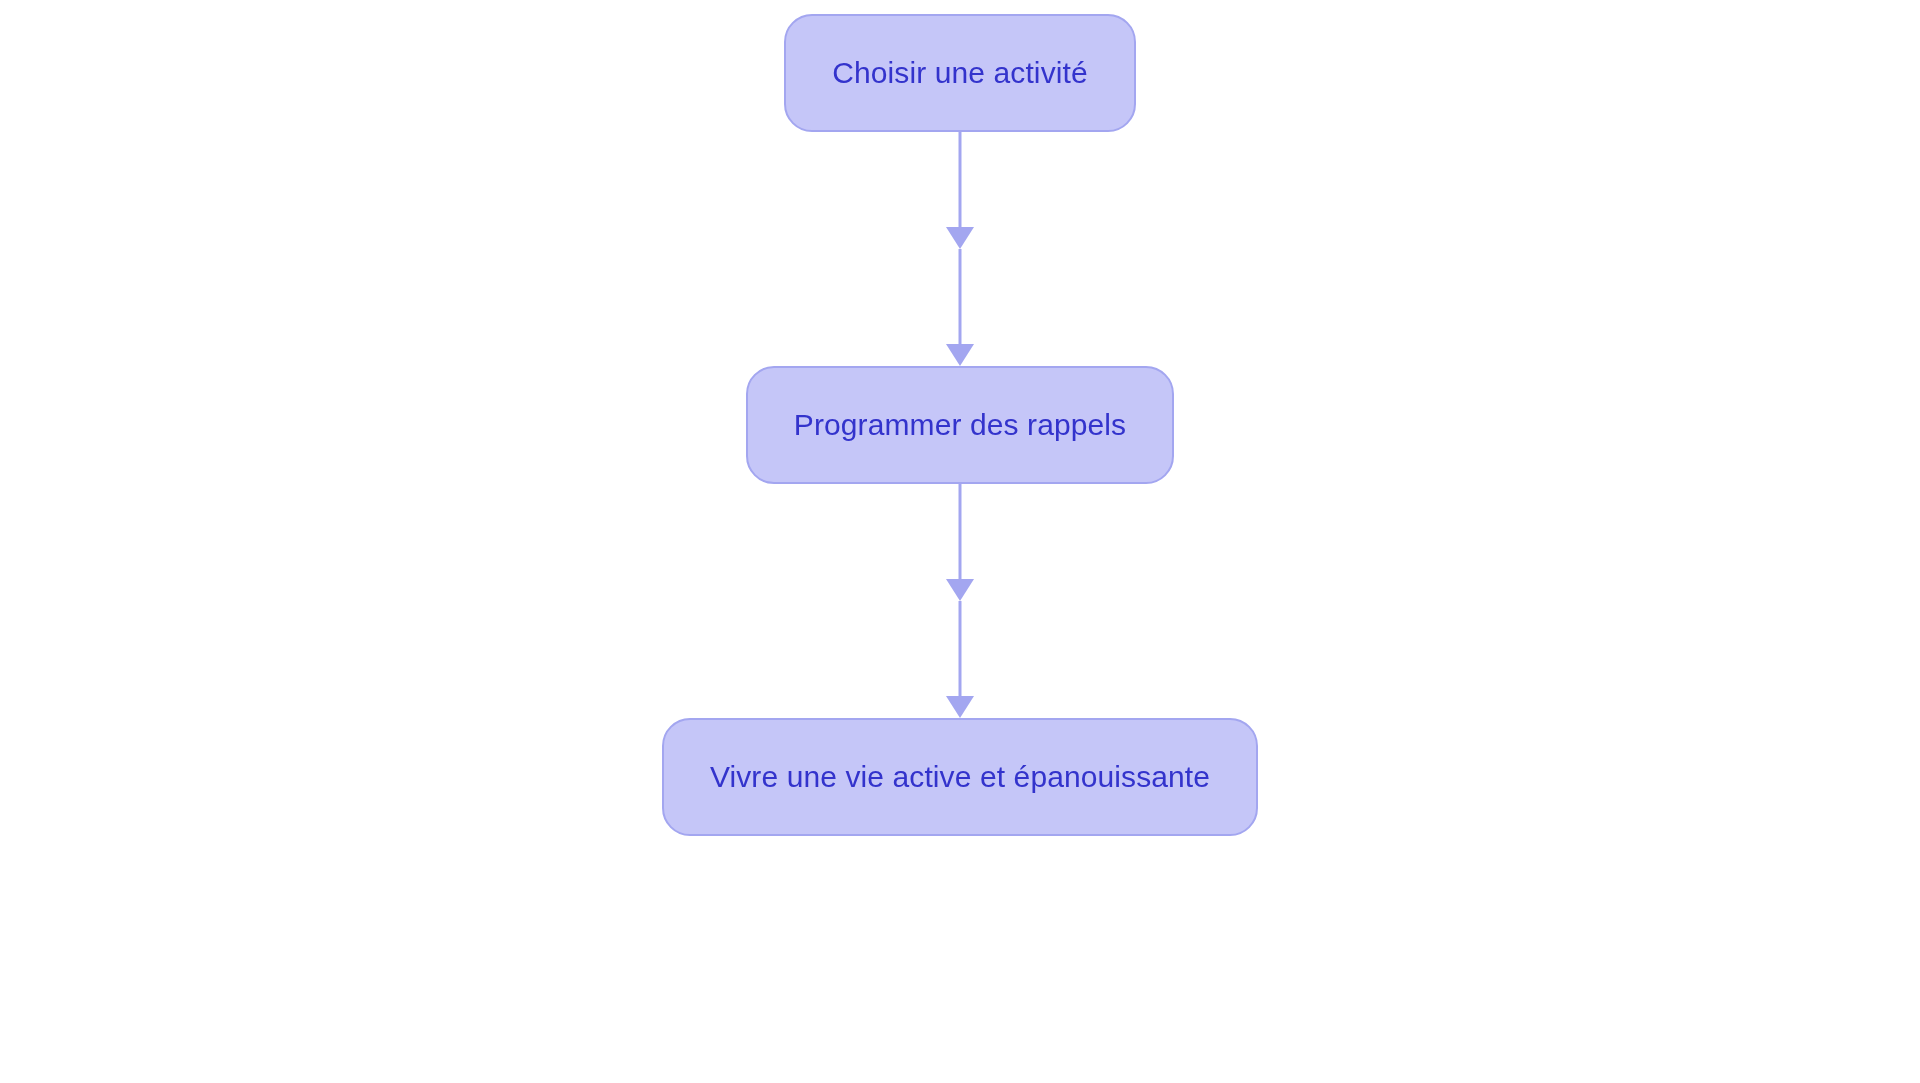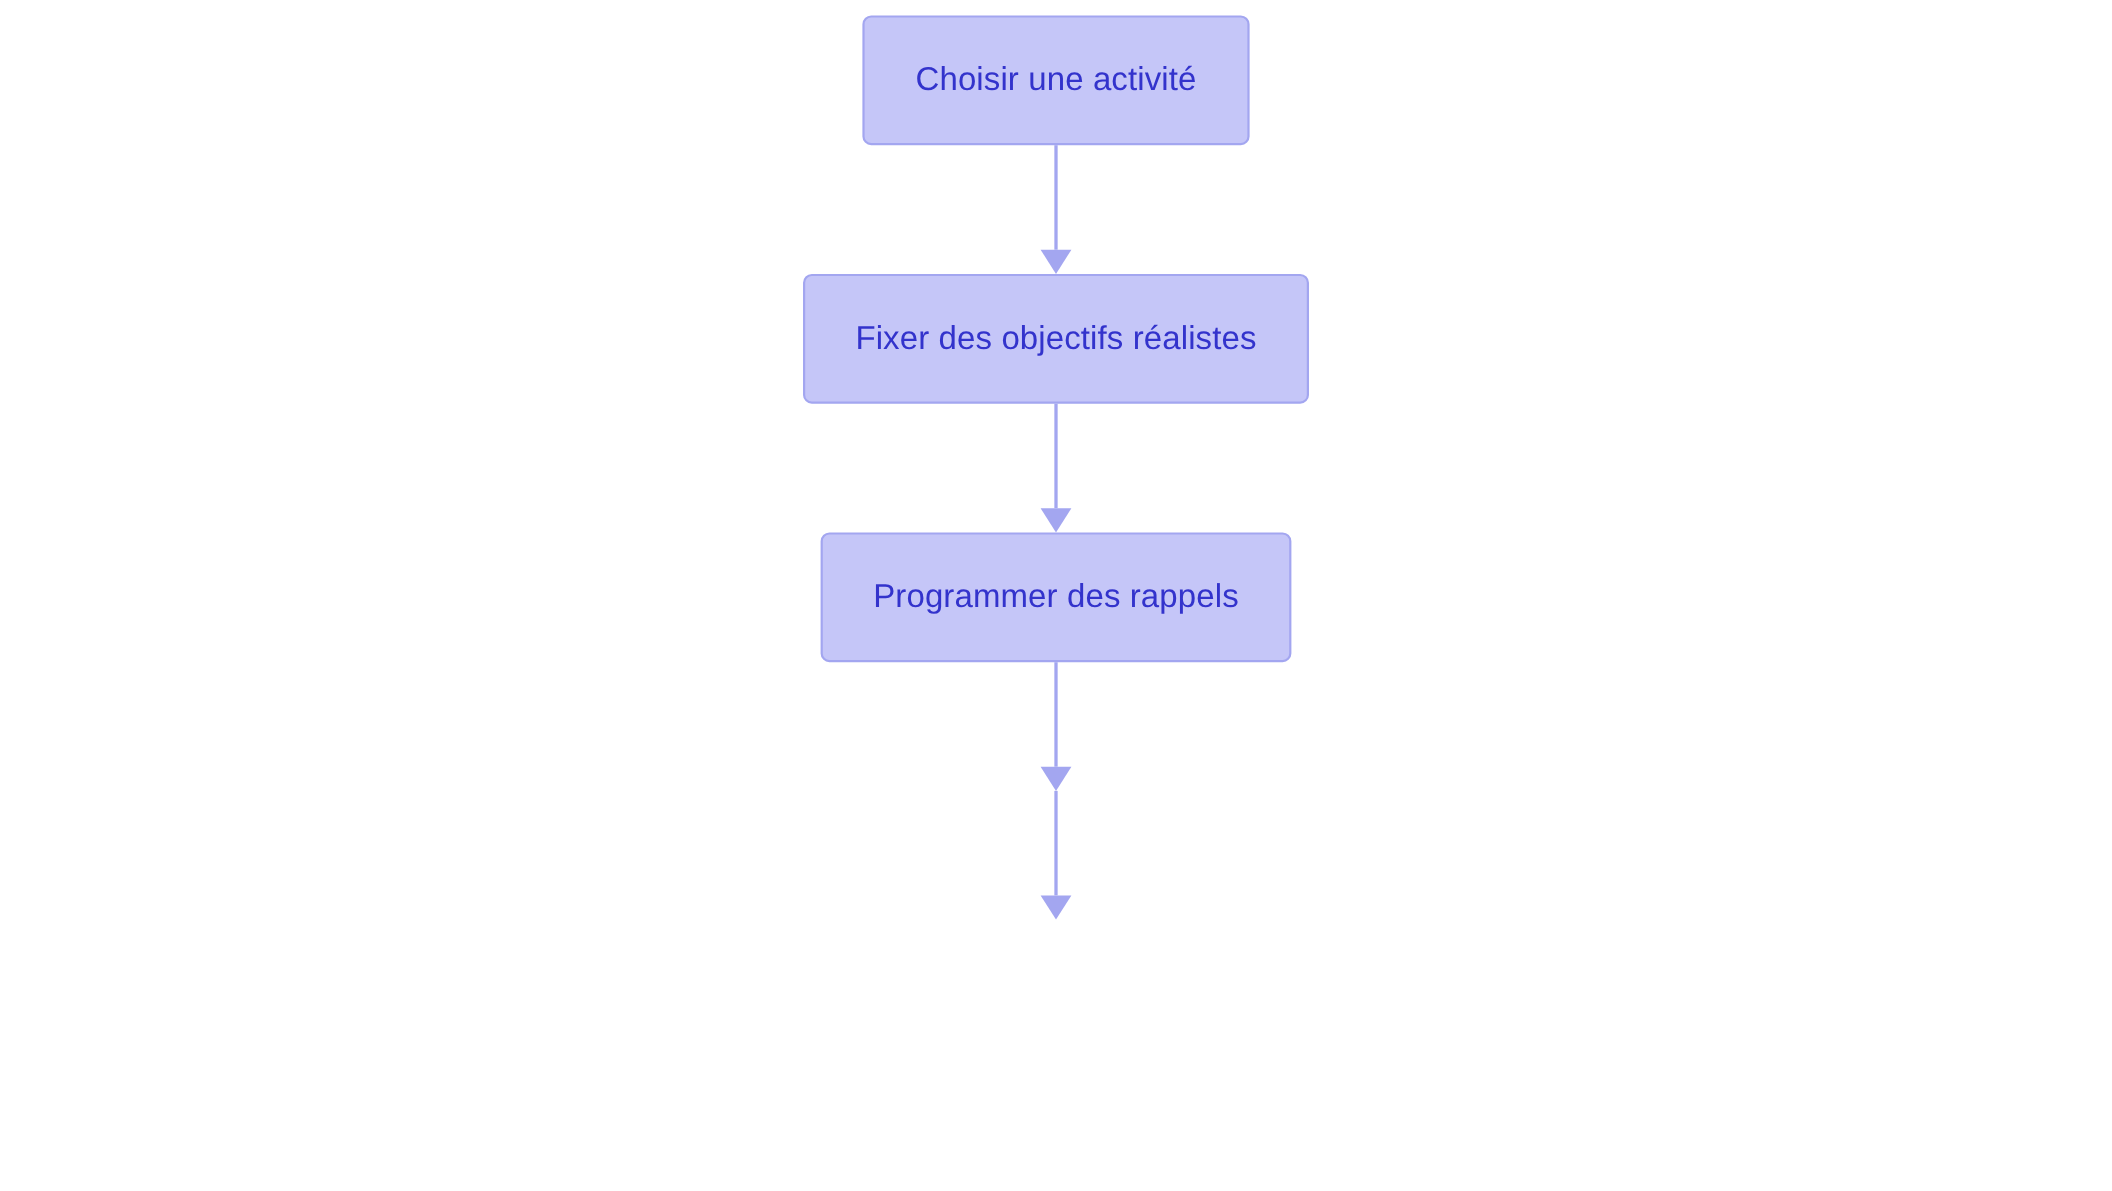--- a/index.html
+++ b/index.html
@@ -36,21 +36,21 @@
 
   
   .node {
     display: flex;
     align-items: center;
     justify-content: center;
     height: 118px;
     padding: 0 46px;
     background: #c5c6f8;
     border: 2px solid #a3a6f0;
-    border-radius: 8px;
+    border-radius: 28px;
     white-space: nowrap;
     flex: none;
   }
 
   .node-label {
     color: #3333cc;
     font-size: 30px;
     line-height: 1;
     letter-spacing: 0.1px;
     font-weight: 400;
@@ -95,23 +95,20 @@
       <span class="node-label">Choisir une activité</span>
     </div>
 
     <div class="connector">
       <svg viewBox="0 0 30 117" xmlns="http://www.w3.org/2000/svg">
         <line class="connector-line" x1="15" y1="0" x2="15" y2="95"></line>
         <polygon class="connector-head" points="15,117 1,95 29,95"></polygon>
       </svg>
     </div>
 
-    <div class="node">
-      <span class="node-label">Fixer des objectifs réalistes</span>
-    </div>
 
     <div class="connector">
       <svg viewBox="0 0 30 117" xmlns="http://www.w3.org/2000/svg">
         <line class="connector-line" x1="15" y1="0" x2="15" y2="95"></line>
         <polygon class="connector-head" points="15,117 1,95 29,95"></polygon>
       </svg>
     </div>
 
     <div class="node">
       <span class="node-label">Programmer des rappels</span>
@@ -125,15 +122,18 @@
     </div>
 
 
     <div class="connector">
       <svg viewBox="0 0 30 117" xmlns="http://www.w3.org/2000/svg">
         <line class="connector-line" x1="15" y1="0" x2="15" y2="95"></line>
         <polygon class="connector-head" points="15,117 1,95 29,95"></polygon>
       </svg>
     </div>
 
+    <div class="node">
+      <span class="node-label">Vivre une vie active et épanouissante</span>
+    </div>
 
   </div>
 </div>
 
 </body></html>

